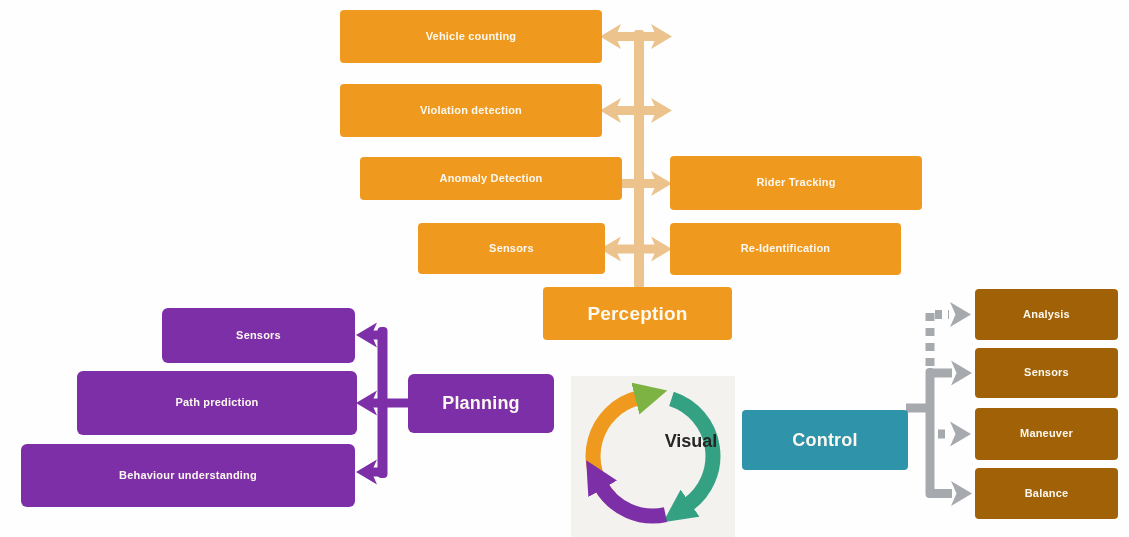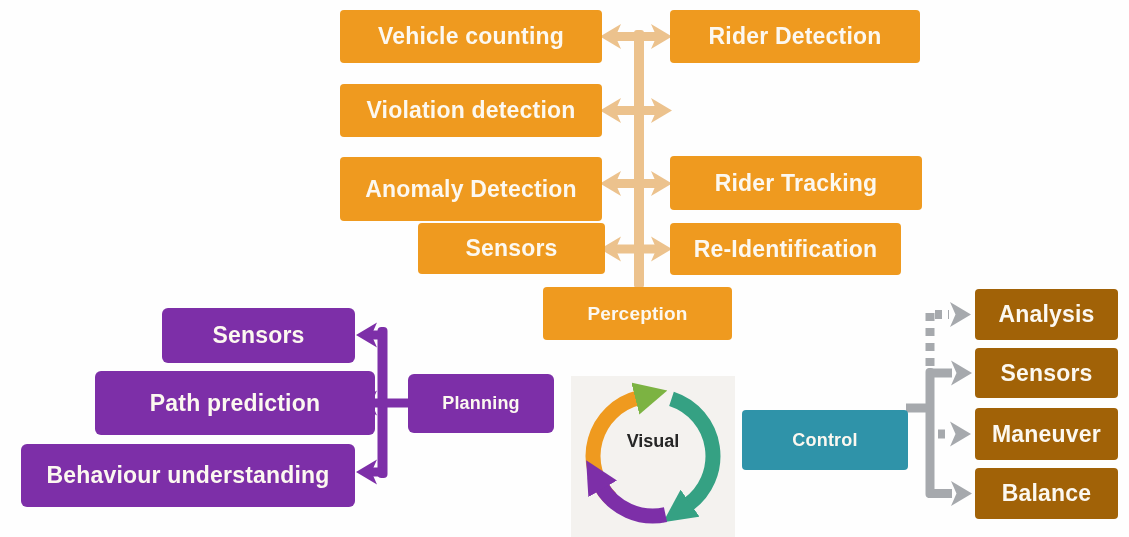--- a/index.html
+++ b/index.html
@@ -7,41 +7,41 @@
     position:relative;
     width:1129px;height:537px;
     background:#fefefe;
     overflow:hidden;
     font-family:"Liberation Sans","DejaVu Sans",sans-serif;
   }
   .node{
     position:absolute;
     display:flex;align-items:center;justify-content:center;
     text-align:center;
-    font-weight:700;font-size:23px;
+    font-weight:700;font-size:11px;
     color:#FCF8F0;
     border-radius:4px;
     line-height:1.05;
     letter-spacing:.2px;
   }
   .orange{background:#EF9A1F;}
   .purple{background:#7D2FA8;border-radius:6px;}
   .tealgreen{background:#a16207;}
   .tealblue{background:#2F93A9;margin-top:32px;}
   #connector-layer{position:absolute;left:0;top:0;z-index:1;}
   .node{z-index:2;}
   .logo-bg{
     position:absolute;left:571px;top:376px;width:164px;height:161px;
     background:#F4F2EF;z-index:0;
   }
   .logo-text{
     position:absolute;left:571px;width:164px;text-align:center;
     font-weight:700;color:#262626;z-index:3;
   }
-  #logo-line1{top:431px;font-size:18px;}
+  #logo-line1{top:431px;font-size:18px;margin-left:38px;}
   #logo-line2{top:452px;font-size:16px;letter-spacing:-0.3px;}
 </style>
 </head>
 <body>
 
 <div id="canvas">
 
   <div class="logo-bg"></div>
 
   <svg id="connector-layer" width="1129" height="537" viewBox="0 0 1129 537">
@@ -126,31 +126,30 @@
 
     <g fill="none" stroke-width="15">
       <path d="M 610.6 498.4 A 60 60 0 0 1 638.5 397.8" stroke="#EF9A1F" marker-end="url(#mg)"></path>
       <path d="M 671.5 398.9 A 60 60 0 0 1 687.4 505.1" stroke="#35A183" marker-end="url(#mt)"></path>
       <path d="M 665.5 514.7 A 60 60 0 0 1 601.0 486.0" stroke="#7D2FA8" marker-end="url(#mp)"></path>
     </g>
   </svg>
 
   <div class="node orange" style="left:340px;top:10px;width:262px;height:53px">Vehicle counting</div>
   <div class="node orange" style="left:340px;top:84px;width:262px;height:53px">Violation detection</div>
-  <div class="node orange" style="left:340px;top:157px;width:262px;height:64px">Anomaly Detection</div>
+  <div class="node orange" style="left:360px;top:157px;width:262px;height:43px">Anomaly Detection</div>
   <div class="node orange" style="left:418px;top:223px;width:187px;height:51px">Sensors</div>
 
-  <div class="node orange" style="left:670px;top:10px;width:250px;height:53px">Rider Detection</div>
   <div class="node orange" style="left:670px;top:156px;width:252px;height:54px">Rider Tracking</div>
   <div class="node orange" style="left:670px;top:223px;width:231px;height:52px">Re-Identification</div>
 
   <div class="node orange" style="left:543px;top:287px;width:189px;height:53px;font-size:19px">Perception</div>
 
   <div class="node purple" style="left:162px;top:308px;width:193px;height:55px">Sensors</div>
-  <div class="node purple" style="left:95px;top:371px;width:280px;height:64px">Path prediction</div>
+  <div class="node purple" style="left:77px;top:371px;width:280px;height:64px">Path prediction</div>
   <div class="node purple" style="left:21px;top:444px;width:334px;height:63px">Behaviour understanding</div>
   <div class="node purple" style="left:408px;top:374px;width:146px;height:59px;font-size:18px">Planning</div>
 
   <div class="node tealblue" style="left:742px;top:378px;width:166px;height:60px;font-size:18px">Control</div>
   <div class="node tealgreen" style="left:975px;top:289px;width:143px;height:51px">Analysis</div>
   <div class="node tealgreen" style="left:975px;top:348px;width:143px;height:50px">Sensors</div>
   <div class="node tealgreen" style="left:975px;top:408px;width:143px;height:52px">Maneuver</div>
   <div class="node tealgreen" style="left:975px;top:468px;width:143px;height:51px">Balance</div>
 
   <div class="logo-text" id="logo-line1">Visual</div>

